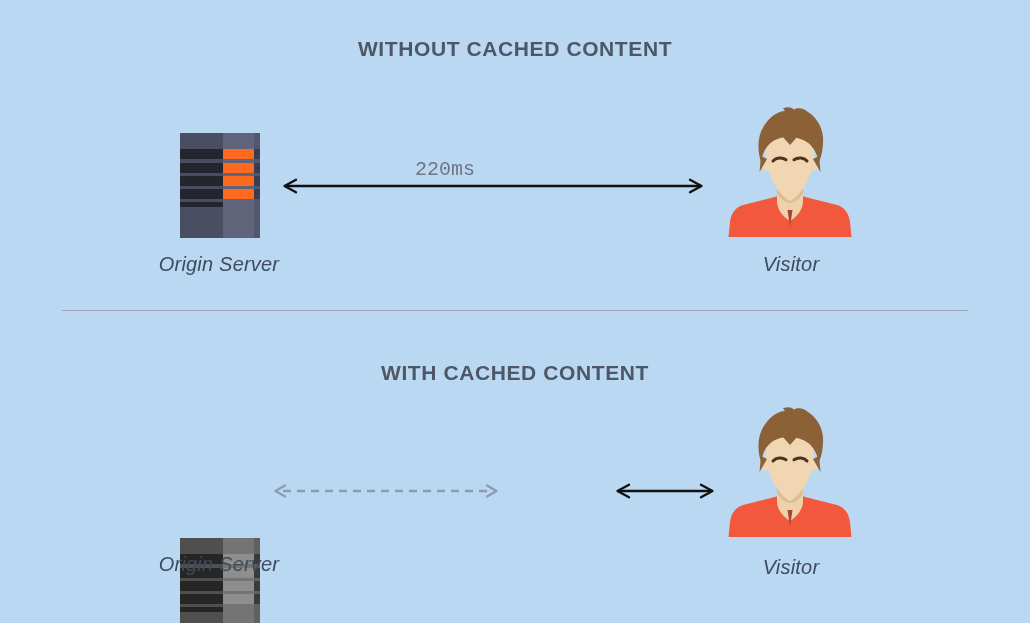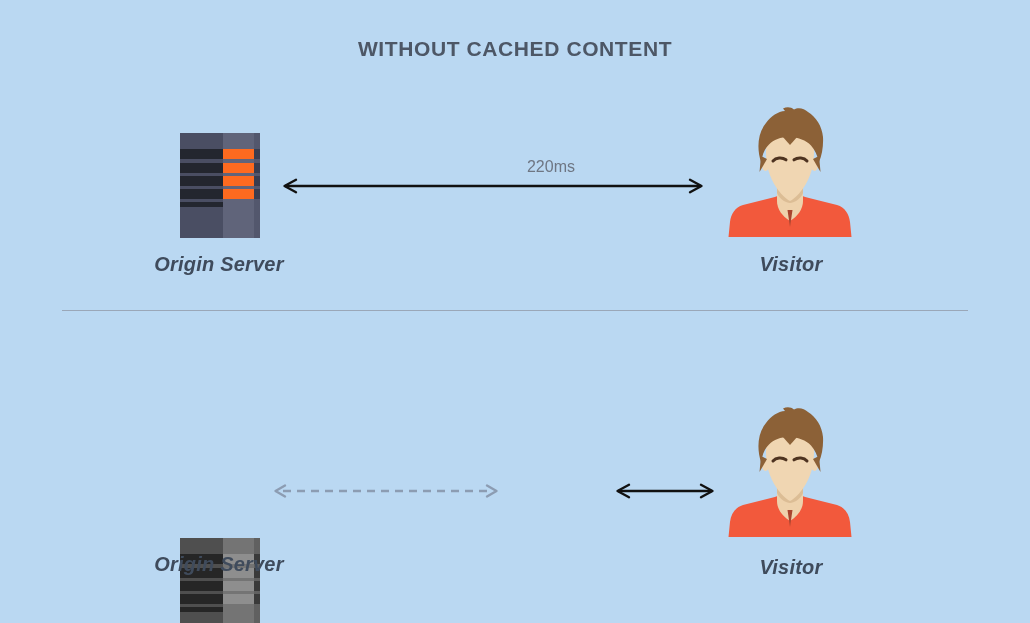--- a/index.html
+++ b/index.html
@@ -24,29 +24,30 @@
     font-size:21px;
     font-weight:700;
     letter-spacing:.6px;
     color:#4d5766;
   }
 
   .node-label{
     text-align:center;
     font-size:20px;
     font-style:italic;
-    font-weight:700;
+    font-weight:400;
     color:#3f4b5c;
     letter-spacing:.2px;
   }
 
   .latency-label{
-    text-align:right;
-    font-size:16px;
+    text-align:left;
+    font-size:20px;
     color:#6e7683;
+    font-family:Liberation Mono, monospace;
   }
 
   
   .server{
     width:80px;
     height:105px;
     position:relative;
     --body-l:#4a4e63;
     --body-r:#60647a;
     --sliver:#53576d;
@@ -129,20 +130,21 @@
     <path d="M54,30 L62,39 L70,30 Z" fill="#8c6137"></path>
     <path d="M33,50 L31.5,66 L39,53 Z" fill="#8c6137"></path>
     <path d="M91,50 L92.5,66 L85,53 Z" fill="#8c6137"></path>
     <path d="M45,55 C48,51.5 54,51 58,53.8" fill="none" stroke="#4e3320" stroke-width="3" stroke-linecap="round"></path>
     <path d="M66,53.8 C70,51 76,51.5 79,55" fill="none" stroke="#4e3320" stroke-width="3" stroke-linecap="round"></path>
   </svg>
   <div class="abs node-label" style="left:731px;top:253px;width:120px;">Visitor</div>
 
   <div class="abs divider" style="left:62px;top:310px;width:906px;"></div>
 
+  <div class="abs section-title" style="top:361px;">WITH CACHED CONTENT</div>
 
   <div class="abs server server--gray" style="left:180px;top:433px;">
     <div class="s-row" style="top:16px"></div>
     <div class="s-row" style="top:30px"></div>
     <div class="s-row" style="top:43px"></div>
     <div class="s-row" style="top:56px"></div>
     <div class="s-thin"></div>
   </div>
   <div class="abs node-label" style="left:139px;top:553px;width:160px;">Origin Server</div>
 

